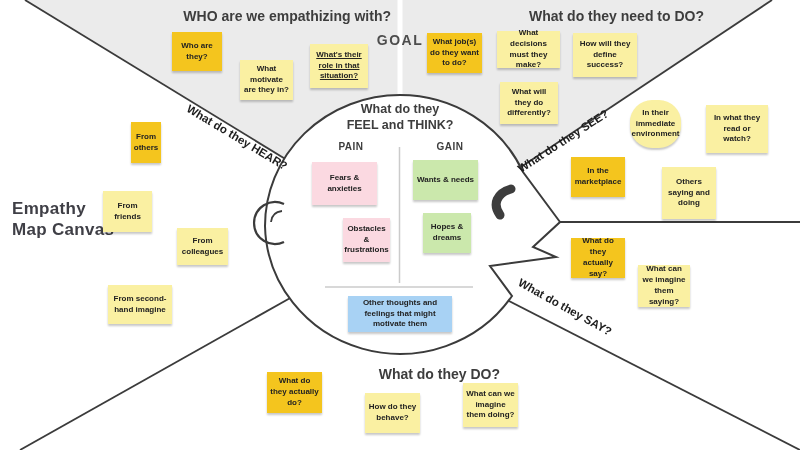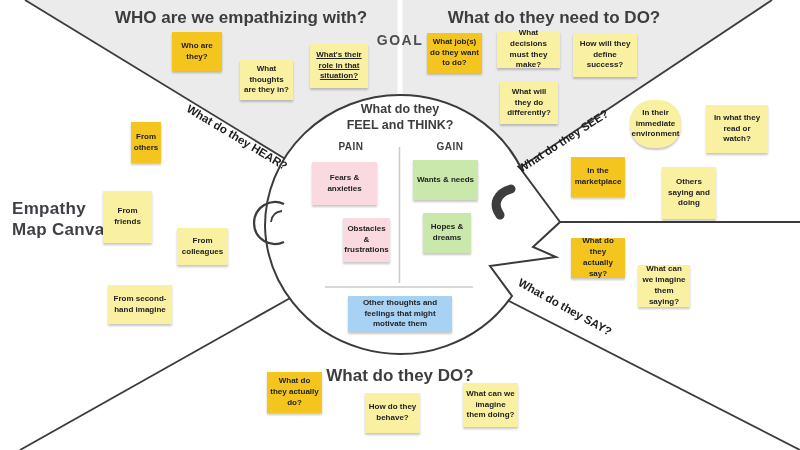--- a/index.html
+++ b/index.html
@@ -10,21 +10,21 @@
   #bg-svg{position:absolute;left:0;top:0;}
   .sticky{
     position:absolute;display:flex;align-items:center;justify-content:center;
     text-align:center;font-weight:bold;font-size:8px;line-height:1.35;
     color:#222;padding:2px 3px;box-sizing:border-box;
     box-shadow:0 2px 2px rgba(0,0,0,0.22);
   }
   .heading{
     position:absolute;font-weight:bold;color:#3d3d3d;text-align:center;
   }
-  .heading-main{font-size:17px;}
+  .heading-main{font-size:14px;text-align:right;}
   .goal-label{font-size:14px;letter-spacing:1.5px;color:#4d4d4d;}
   .rot-label{
     position:absolute;font-weight:bold;font-size:11.5px;color:#1c1c1c;
     width:110px;text-align:center;white-space:nowrap;
   }
   .think-heading{font-size:12.5px;line-height:1.25;}
   .pain-gain{font-size:10px;letter-spacing:.5px;}
   .brand{
     position:absolute;left:12px;top:199px;font-weight:bold;font-size:17px;
     line-height:1.22;color:#3f3f46;letter-spacing:.3px;
@@ -74,32 +74,32 @@
   <div class="rot-label" style="left:180px;top:130px;transform:rotate(31deg);">What do they HEAR?</div>
   <div class="rot-label" style="left:508px;top:135px;transform:rotate(-33deg);">What do they SEE?</div>
   <div class="rot-label" style="left:510px;top:301px;transform:rotate(29deg);">What do they SAY?</div>
 
   <div class="brand">
     <div>Empathy</div>
     <div>Map Canvas</div>
   </div>
 
 <div class="sticky" style="left: 172px; top: 32px; width: 50px; height: 39px; background: rgb(244, 197, 30);">Who are they?</div>
-    <div class="sticky" style="left: 240px; top: 60px; width: 53px; height: 40px; background: rgb(250, 240, 162);">What thoughts are they in?</div>
+    <div class="sticky" style="left: 240px; top: 60px; width: 53px; height: 40px; background: rgb(250, 240, 162);">What motivate are they in?</div>
     <div class="sticky" style="left: 310px; top: 44px; width: 58px; height: 44px; background: rgb(250, 240, 162); text-decoration: underline;">What's their role in that situation?</div>
     <div class="sticky" style="left: 427px; top: 33px; width: 55px; height: 40px; background: rgb(244, 197, 30);">What job(s) do they want to do?</div>
     <div class="sticky" style="left: 497px; top: 31px; width: 63px; height: 37px; background: rgb(250, 240, 162);">What decisions must they make?</div>
     <div class="sticky" style="left: 573px; top: 33px; width: 64px; height: 44px; background: rgb(250, 240, 162);">How will they define success?</div>
     <div class="sticky" style="left: 500px; top: 82px; width: 58px; height: 42px; background: rgb(250, 240, 162);">What will they do differently?</div>
     <div class="sticky" style="left: 630px; top: 100px; width: 51px; height: 48px; background: rgb(250, 240, 162); border-radius: 22px;">In their immediate environment</div>
     <div class="sticky" style="left: 706px; top: 105px; width: 62px; height: 48px; background: rgb(250, 240, 162);">In what they read or watch?</div>
     <div class="sticky" style="left: 571px; top: 157px; width: 54px; height: 40px; background: rgb(244, 197, 30);">In the marketplace</div>
     <div class="sticky" style="left: 662px; top: 167px; width: 54px; height: 52px; background: rgb(250, 240, 162);">Others saying and doing</div>
     <div class="sticky" style="left: 131px; top: 122px; width: 30px; height: 41px; background: rgb(244, 197, 30);">From others</div>
-    <div class="sticky" style="left: 103px; top: 191px; width: 49px; height: 52px; background: rgb(250, 240, 162);">From friends</div>
+    <div class="sticky" style="left: 103px; top: 191px; width: 49px; height: 41px; background: rgb(250, 240, 162);">From friends</div>
     <div class="sticky" style="left: 177px; top: 228px; width: 51px; height: 37px; background: rgb(250, 240, 162);">From colleagues</div>
     <div class="sticky" style="left: 108px; top: 285px; width: 64px; height: 39px; background: rgb(250, 240, 162);">From second-hand imagine</div>
     <div class="sticky" style="left: 571px; top: 238px; width: 54px; height: 40px; background: rgb(244, 197, 30);">What do they actually say?</div>
     <div class="sticky" style="left: 638px; top: 265px; width: 52px; height: 42px; background: rgb(250, 240, 162);">What can we imagine them saying?</div>
     <div class="sticky" style="left: 267px; top: 372px; width: 55px; height: 41px; background: rgb(244, 197, 30);">What do they actually do?</div>
     <div class="sticky" style="left: 365px; top: 393px; width: 55px; height: 40px; background: rgb(250, 240, 162);">How do they behave?</div>
     <div class="sticky" style="left: 463px; top: 383px; width: 55px; height: 44px; background: rgb(250, 240, 162);">What can we imagine them doing?</div>
     <div class="sticky" style="left: 312px; top: 162px; width: 65px; height: 43px; background: rgb(251, 217, 225);">Fears &amp; anxieties</div>
     <div class="sticky" style="left: 413px; top: 160px; width: 65px; height: 40px; background: rgb(203, 232, 172);">Wants &amp; needs</div>
     <div class="sticky" style="left: 343px; top: 218px; width: 47px; height: 44px; background: rgb(251, 217, 225);">Obstacles &amp; frustrations</div>

